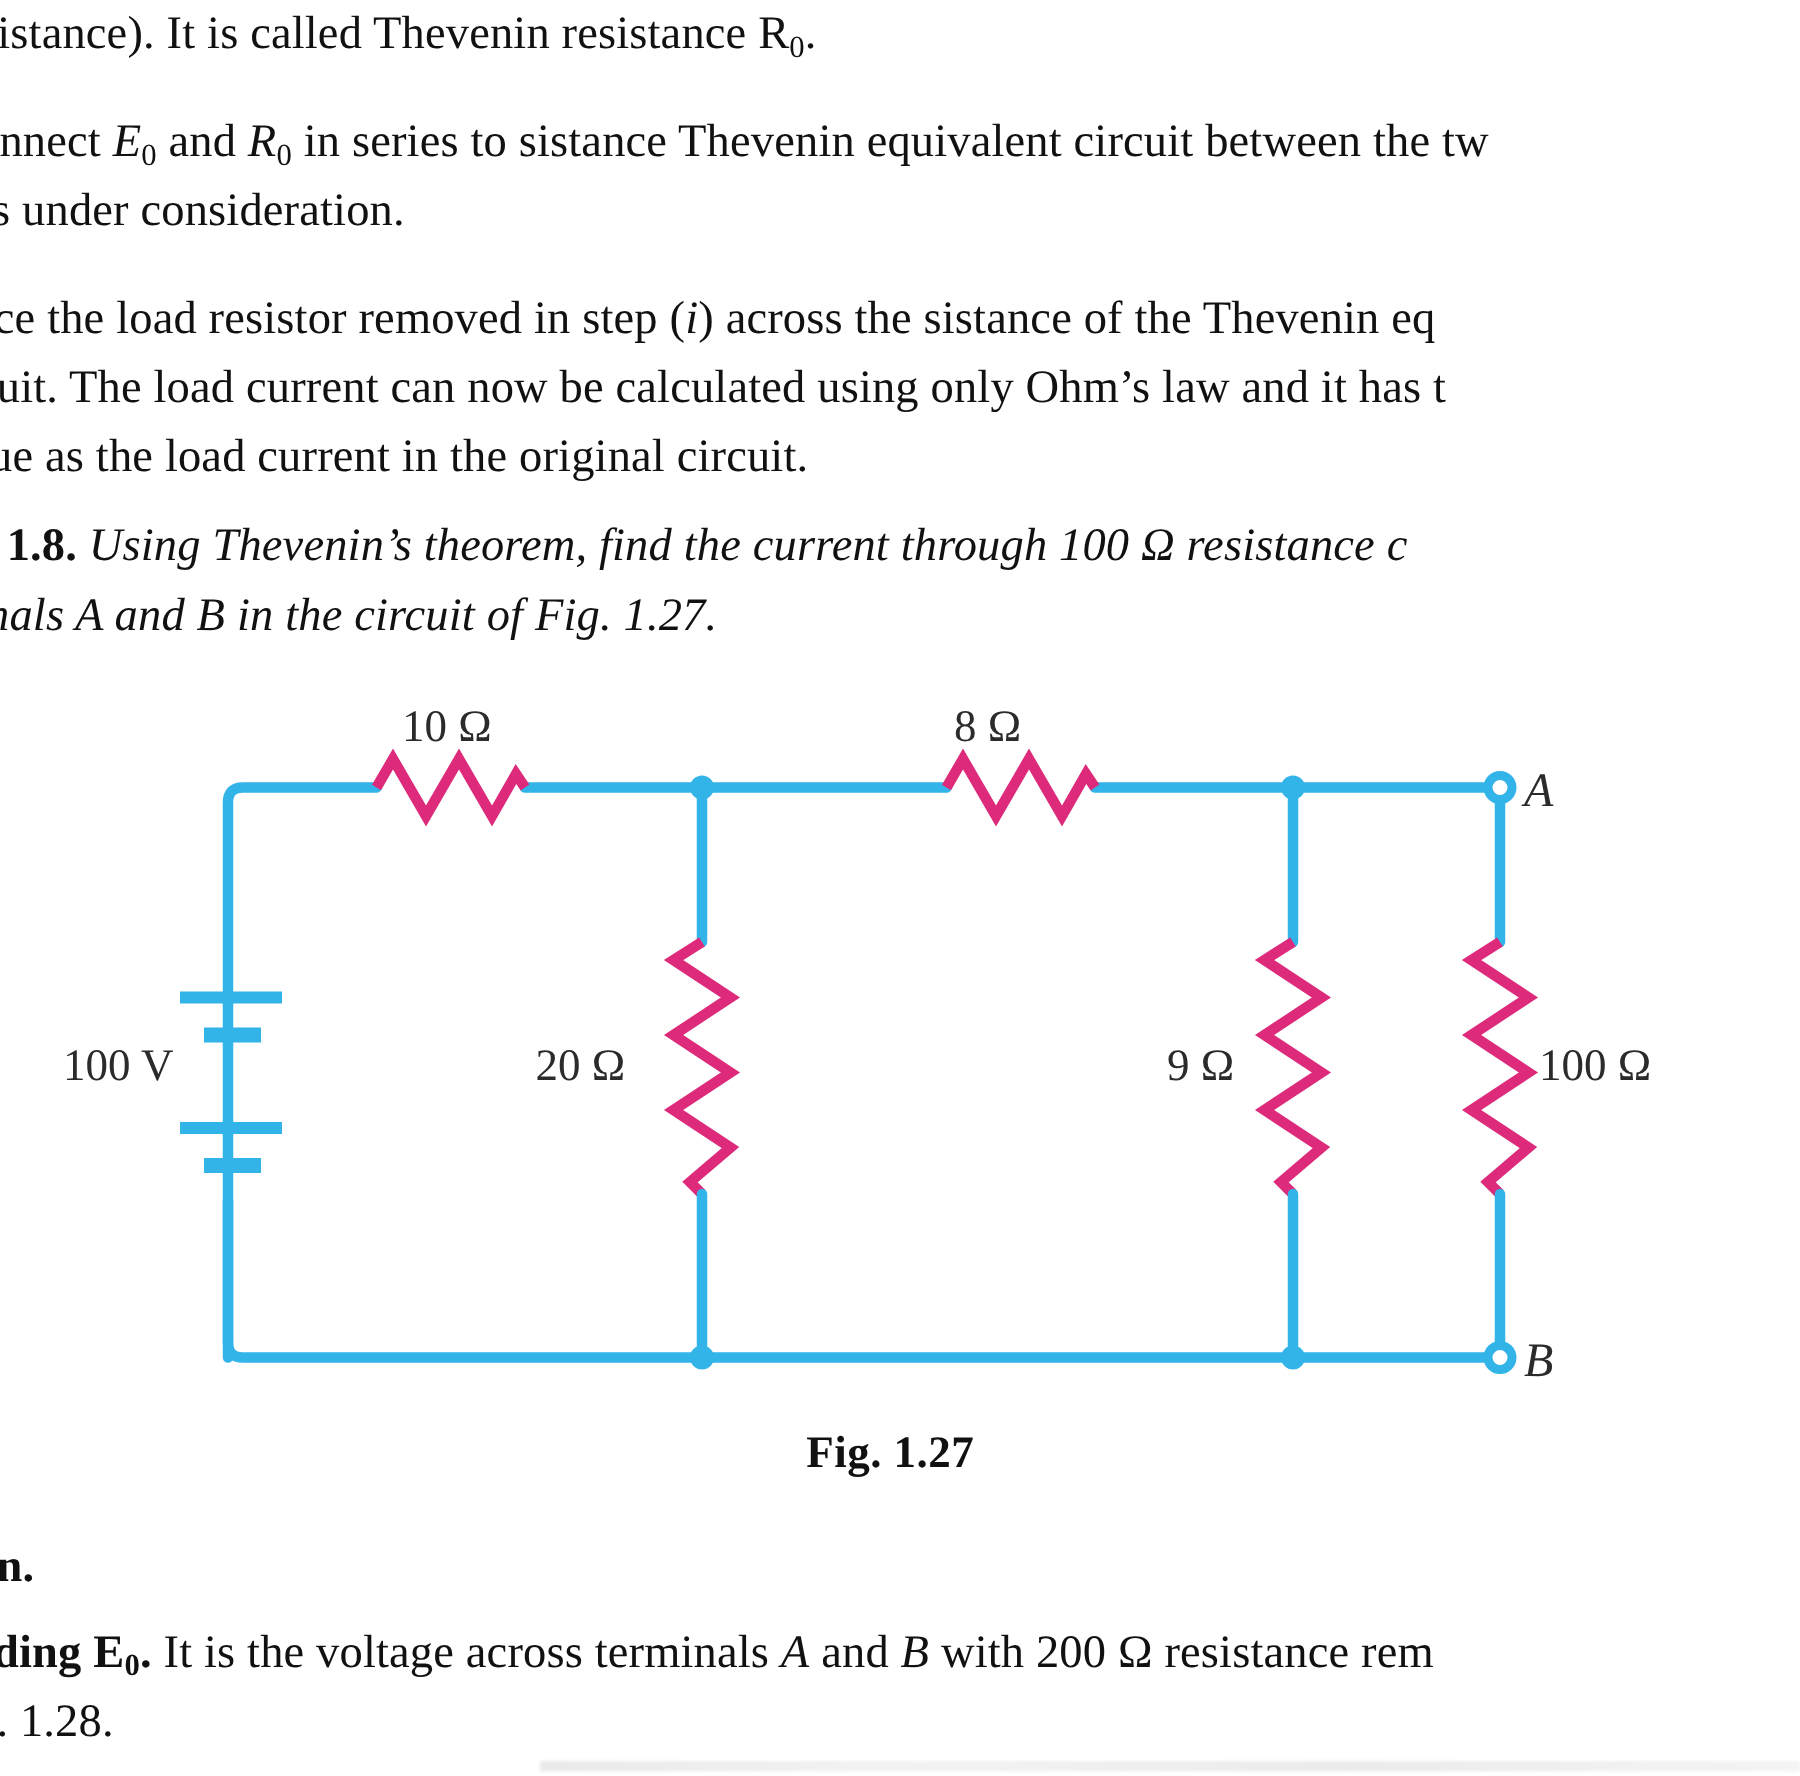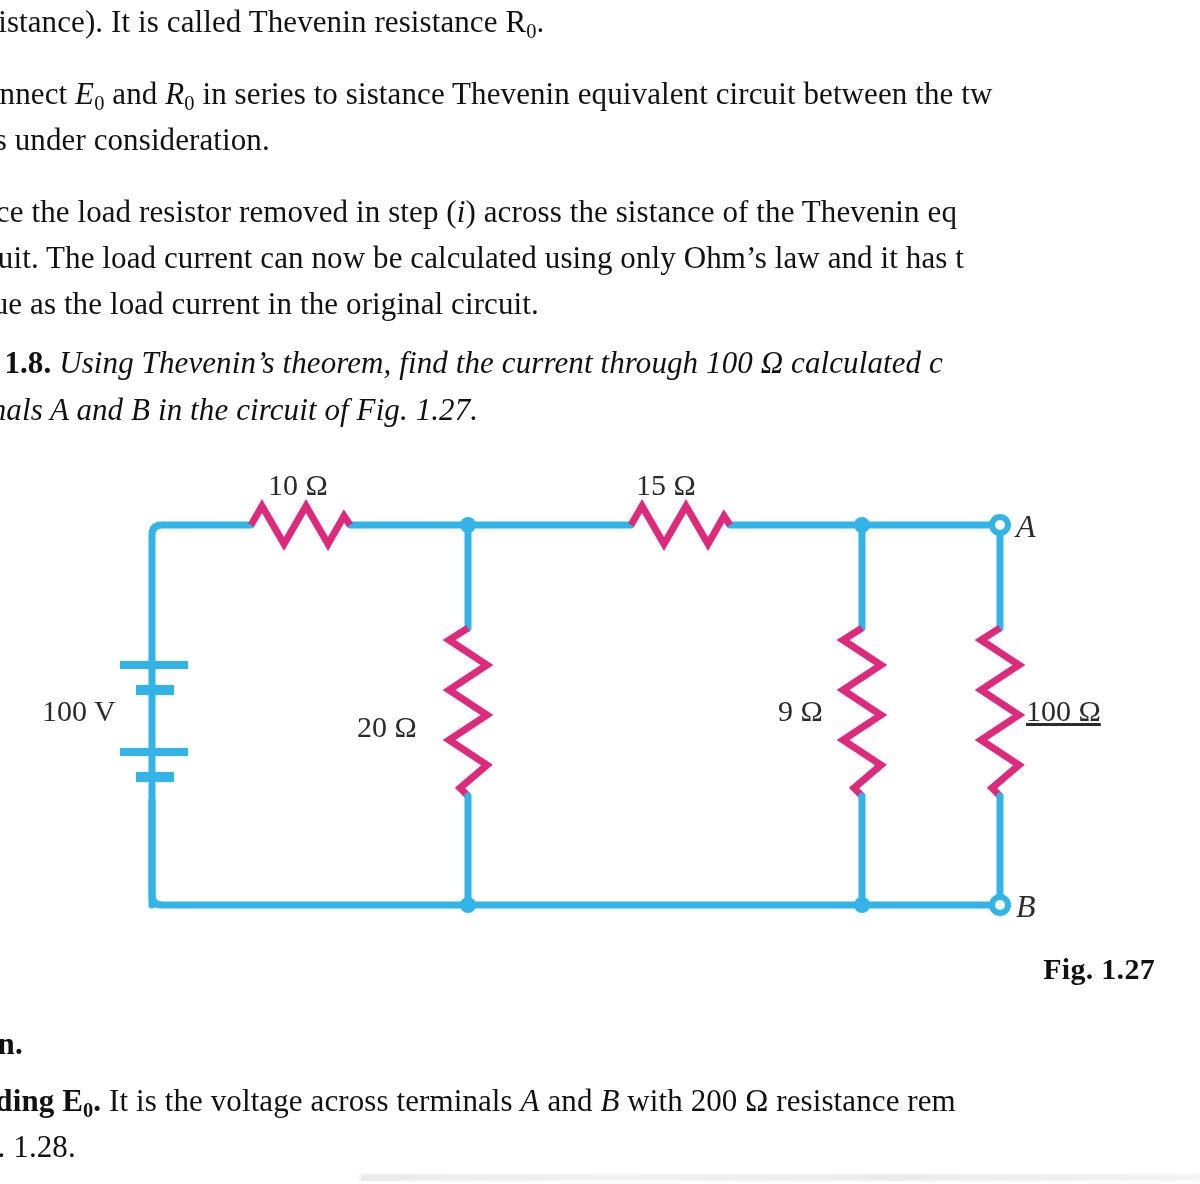--- a/index.html
+++ b/index.html
@@ -26,22 +26,22 @@
   #line-c{left:-14px;top:122px;}
   #line-d{left:-18px;top:194px;}
   #line-e{left:-16px;top:240px;}
   #line-f{left:-16px;top:286px;}
   #ex-1{left:-26px;top:345px;}
   #ex-2{left:-18px;top:392px;}
   #sol-head{left:-18px;top:1026px;}
   #sol-1{left:-22px;top:1083px;}
   #sol-2{left:-18px;top:1129px;}
 
-  #figcap{position:absolute;left:0;top:952px;width:1155px;text-align:right;
-          font-size:30px;font-weight:bold;letter-spacing:.3px;}
+  #figcap{position:absolute;left:0;top:952px;width:1155px;text-align:center;
+          font-size:30px;font-weight:bold;letter-spacing:.3px;padding-left:16px;}
 
   
   #bleed{position:absolute;left:360px;top:1174px;width:840px;height:7px;
          background:linear-gradient(90deg,rgba(30,30,30,.17),rgba(30,30,30,.10) 30%,rgba(30,30,30,.16) 64%,rgba(30,30,30,.09));
          filter:blur(1.1px);opacity:.55;}
 
   
   #circuit{position:absolute;left:0px;top:440px;width:1200px;height:500px;}
   #circuit svg{display:block;}
 
@@ -58,21 +58,21 @@
   <div class="txt l1" id="line-b"><span>onnect </span><span class="it">E</span><span class="sub">0</span><span> and </span><span class="it">R</span><span class="sub">0</span><span> in series to sistance Thevenin equivalent circuit between the tw</span></div>
 
   <div class="txt l1" id="line-c">ls under consideration.</div>
 
   <div class="txt l1" id="line-d"><span>ace the load resistor removed in step (</span><span class="it">i</span><span>) across the sistance of the Thevenin eq</span></div>
 
   <div class="txt l1" id="line-e">cuit. The load current can now be calculated using only Ohm’s law and it has t</div>
 
   <div class="txt l1" id="line-f">lue as the load current in the original circuit.</div>
 
-  <div class="txt l1" id="ex-1"><span class="bd">le 1.8.</span><span class="it">&nbsp;</span><span class="it">Using Thevenin’s theorem, find the current through 100 Ω calculated c</span></div>
+  <div class="txt l1" id="ex-1"><span class="bd">le 1.8.</span><span class="it">&nbsp;</span><span class="it">Using Thevenin’s theorem, find the current through 100 Ω resistance c</span></div>
 
   <div class="txt l1 it" id="ex-2">inals A and B in the circuit of Fig. 1.27.</div>
 
   <div id="circuit">
     <svg width="1200" height="500" viewBox="0 0 1200 500" xmlns="http://www.w3.org/2000/svg">
       <defs>
         <style>
           .w   { stroke:#33b4e8; stroke-width:7; fill:none; stroke-linecap:round; stroke-linejoin:round; }
           .wd  { stroke:#33b4e8; stroke-width:5; fill:none; stroke-linecap:round; stroke-dasharray:4 13; }
           .res { stroke:#dd2a7b; stroke-width:7; fill:none; stroke-linejoin:miter; stroke-linecap:butt; }
@@ -130,24 +130,24 @@
       <circle class="dot" cx="468" cy="85" r="8"></circle>
       <circle class="dot" cx="862" cy="85" r="8"></circle>
       <circle class="dot" cx="468" cy="465" r="8"></circle>
       <circle class="dot" cx="862" cy="465" r="8"></circle>
 
       <circle class="term" cx="1000" cy="85" r="8"></circle>
       <circle class="term" cx="1000" cy="465" r="8"></circle>
     </svg>
 
     <div class="lbl" style="left:268px;top:28px;">10 Ω</div>
-    <div class="lbl" style="left:636px;top:28px;">15 Ω</div>
-    <div class="lbl" style="left:357px;top:270px;">20 Ω</div>
+    <div class="lbl" style="left:636px;top:28px;">8 Ω</div>
+    <div class="lbl" style="left:357px;top:254px;">20 Ω</div>
     <div class="lbl" style="left:778px;top:254px;">9 Ω</div>
-    <div class="lbl" style="left:1026px;top:254px;text-decoration:underline;">100 Ω</div>
+    <div class="lbl" style="left:1026px;top:254px;">100 Ω</div>
     <div class="lbl" style="left:42px;top:254px;">100 V</div>
     <div class="lbl lbl-it" style="left:1016px;top:68px;">A</div>
     <div class="lbl lbl-it" style="left:1016px;top:448px;">B</div>
   </div>
 
   <div id="figcap">Fig. 1.27</div>
 
   <div class="txt l1 bd" id="sol-head">on.</div>
 
   <div class="txt l1" id="sol-1"><span class="bd">nding E</span><span class="bd sub">0</span><span class="bd">.</span><span>  It is the voltage across terminals </span><span class="it">A</span><span> and </span><span class="it">B</span><span> with 200 Ω resistance rem</span></div>

